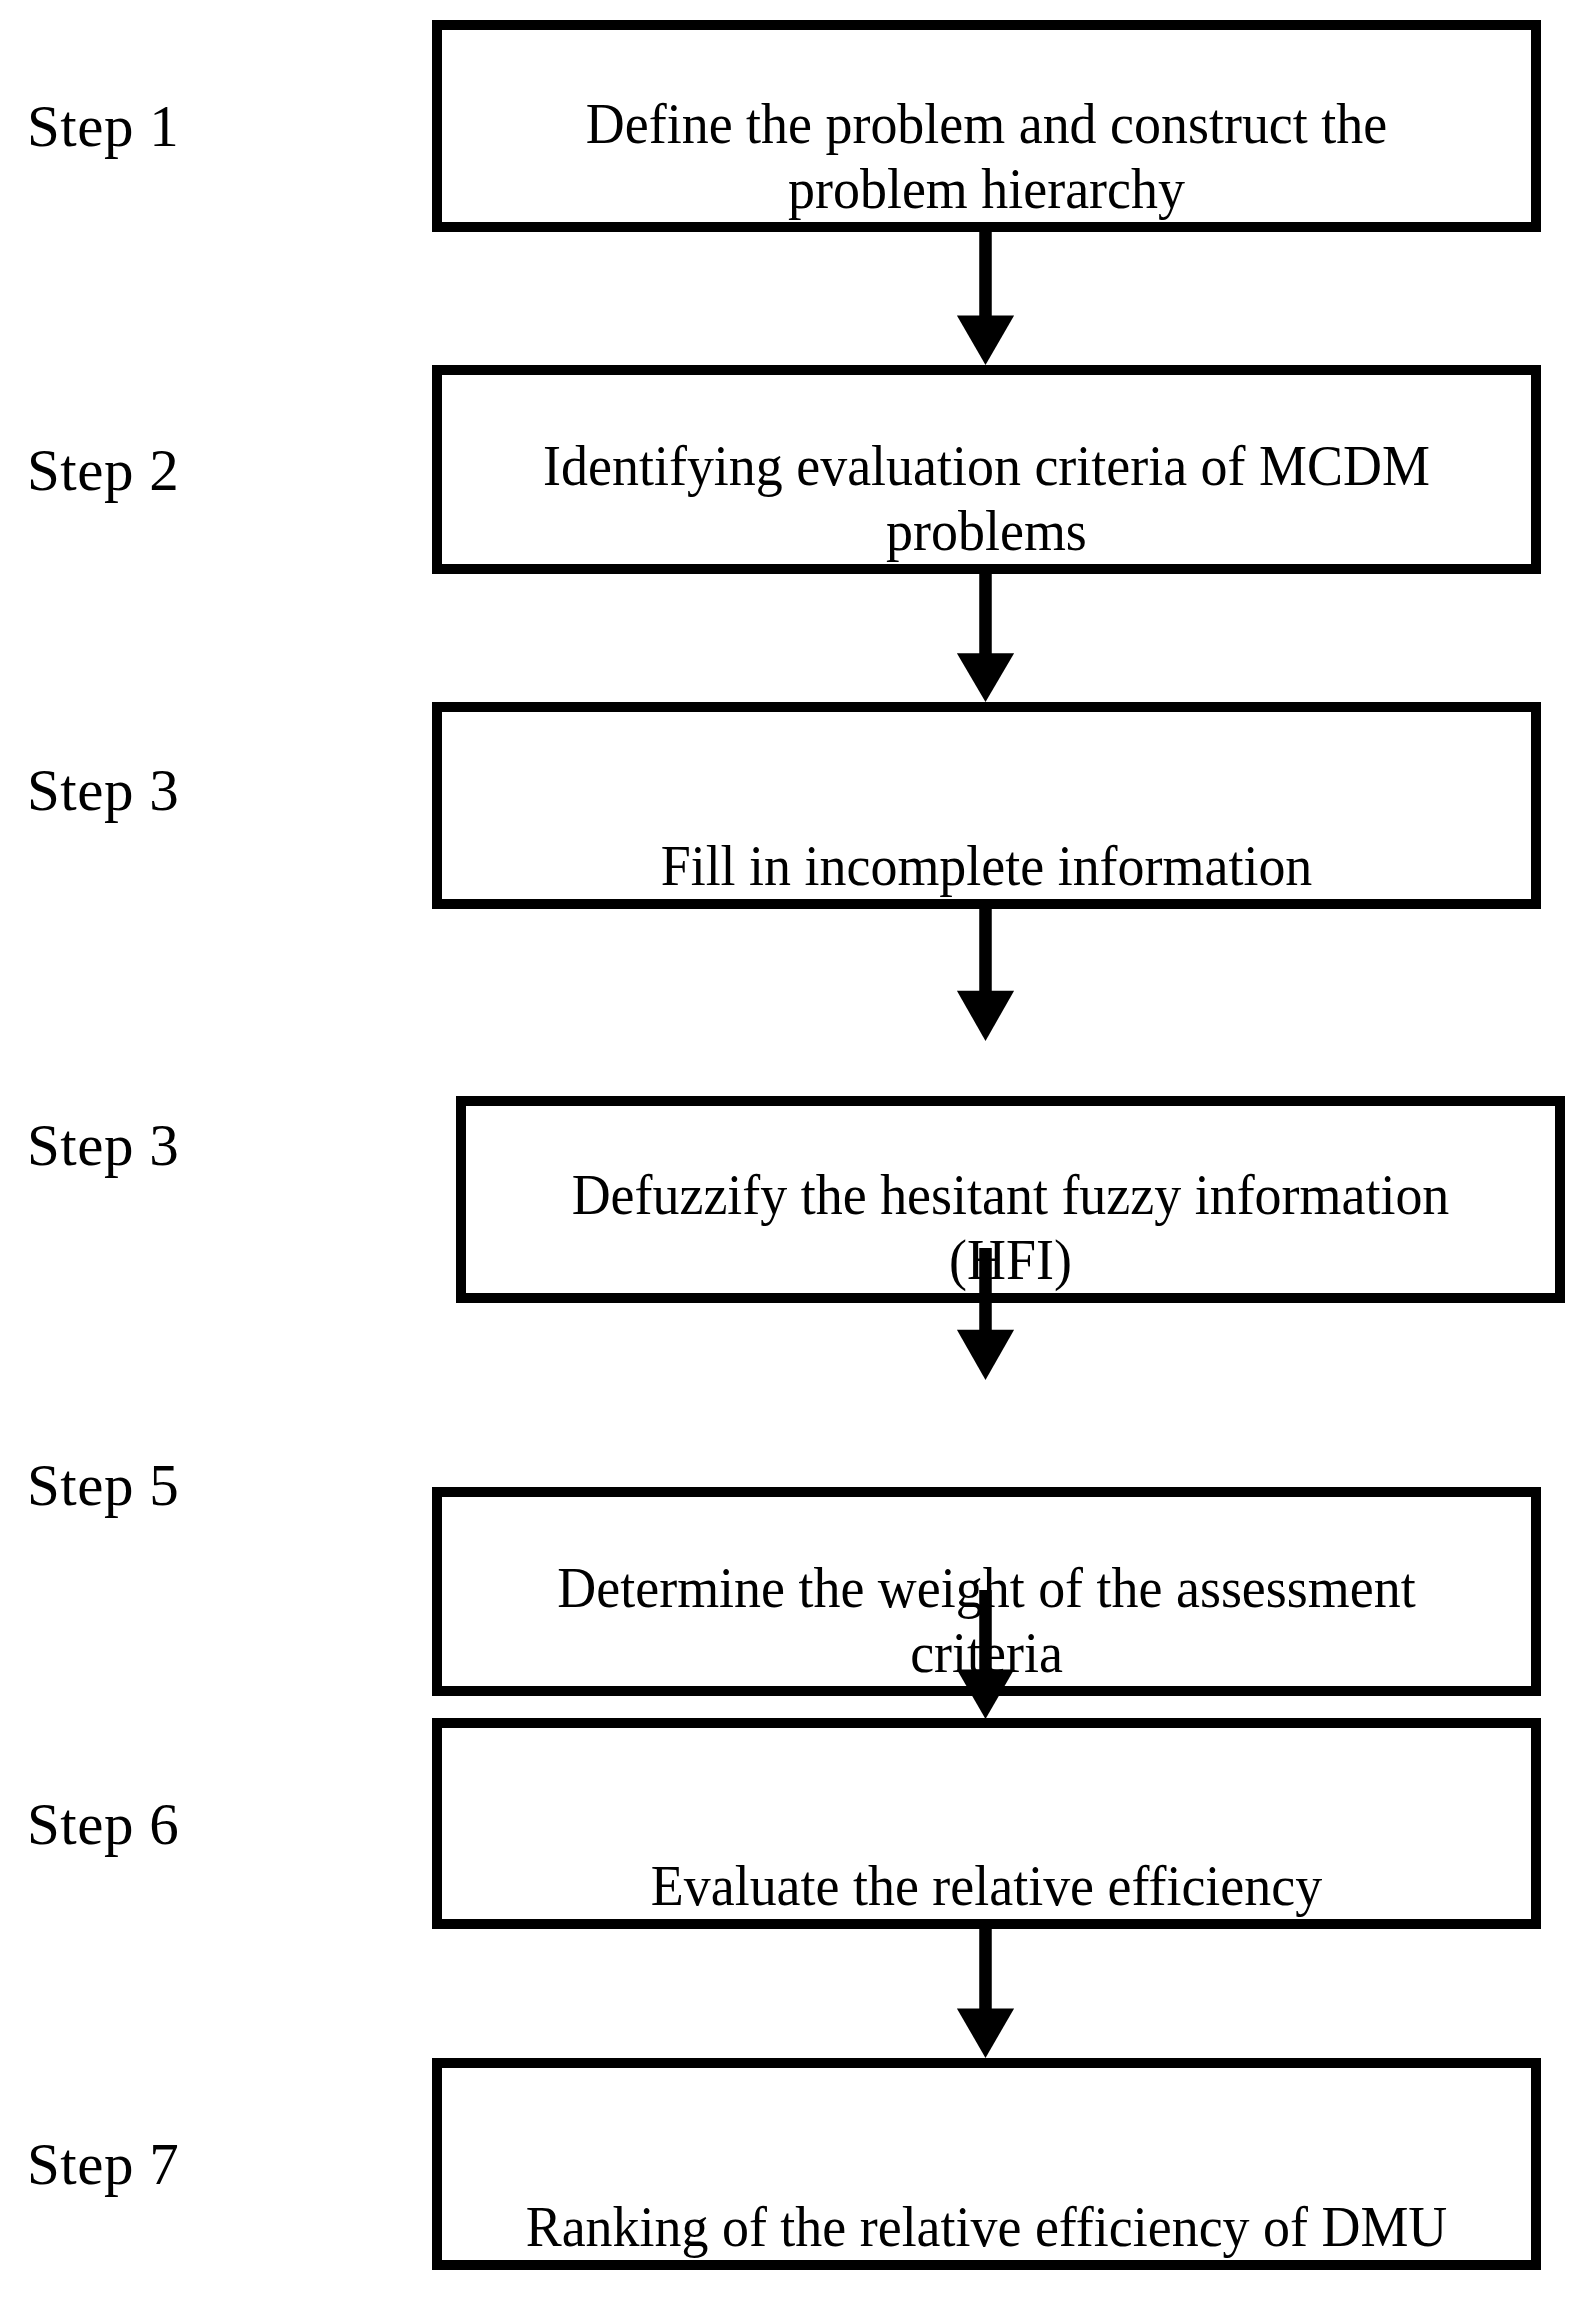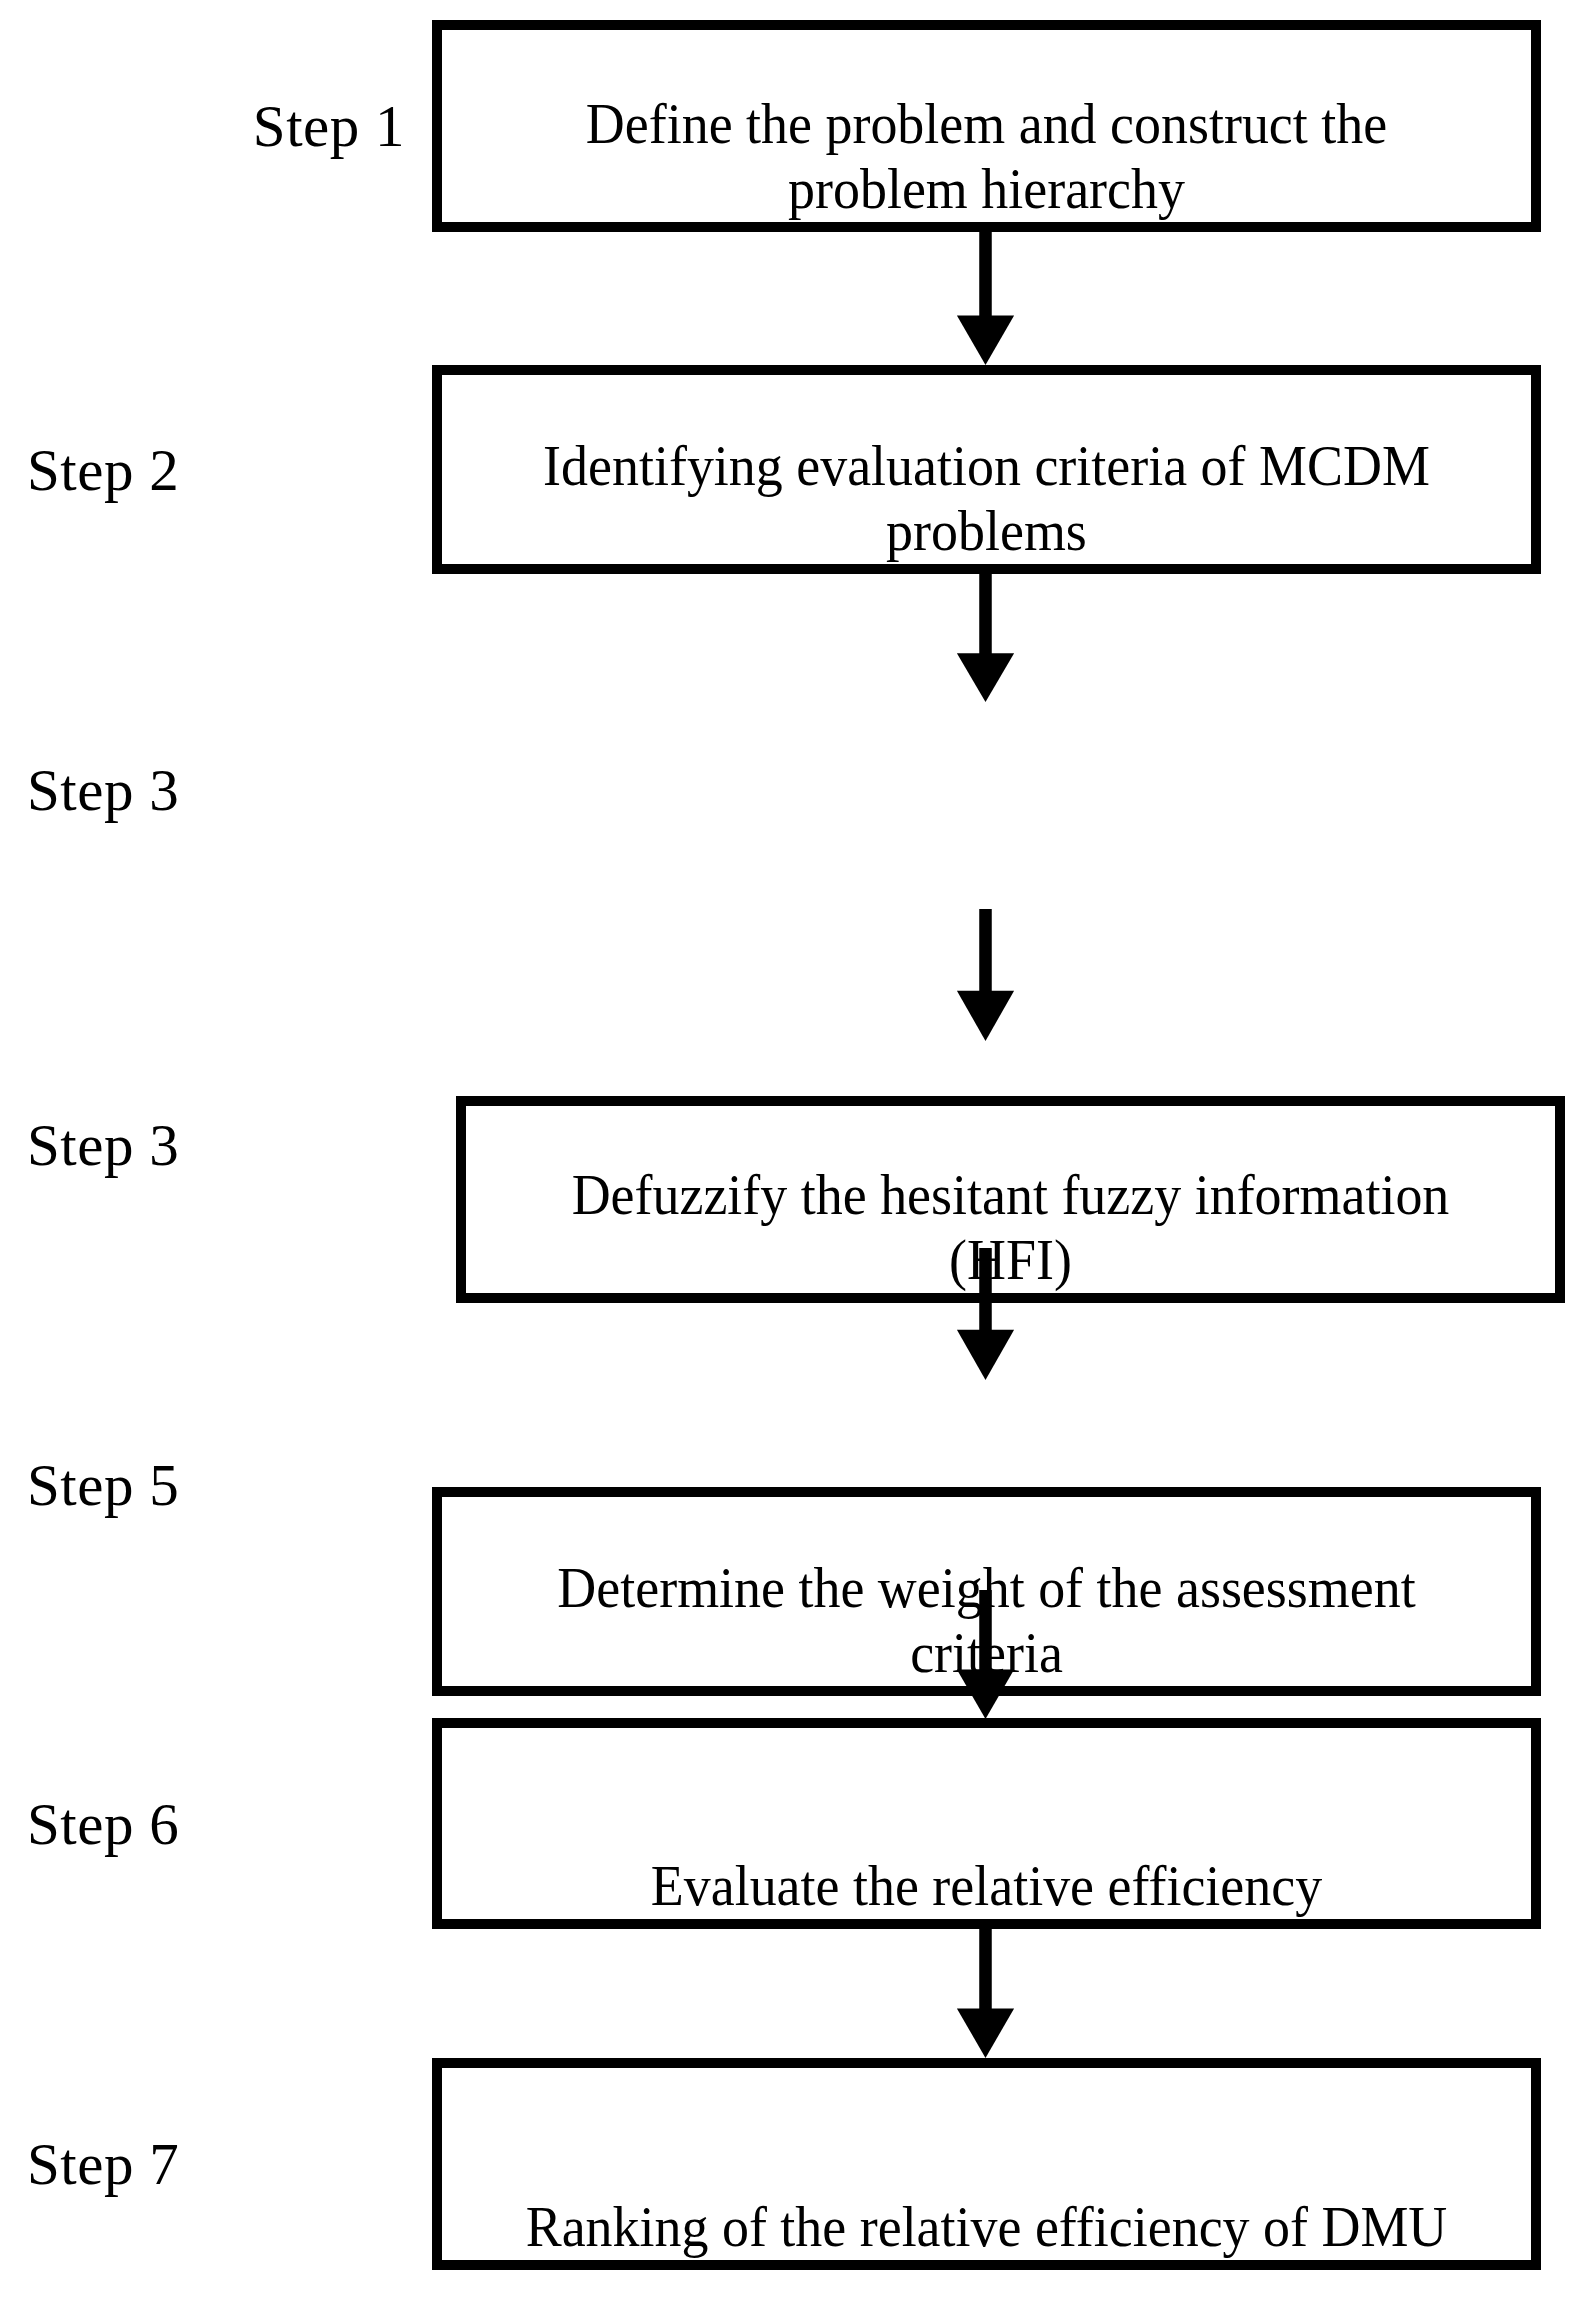--- a/index.html
+++ b/index.html
@@ -64,21 +64,21 @@
     display: block;
     width: 100%;
     height: 100%;
   }
 </style>
 </head>
 <body>
 
 <div id="canvas">
 
-  <div class="step-label" style="top:126px;text-align:right;">Step 1</div>
+  <div class="step-label" style="top:126px;">Step 1</div>
   <div class="flow-box" style="top:20px; height:212px;">
     <span class="flow-box-text">Define the problem and construct the problem hierarchy</span>
   </div>
 
   <div class="flow-arrow" style="top:232px; height:133px;">
     <svg viewBox="0 0 66 148" preserveAspectRatio="none" xmlns="http://www.w3.org/2000/svg">
       <rect x="26" y="0" width="14" height="95" fill="#000000"></rect>
       <polygon points="1,93 65,93 33,148" fill="#000000"></polygon>
     </svg>
   </div>
@@ -89,20 +89,23 @@
   </div>
 
   <div class="flow-arrow" style="top:574px; height:128px;">
     <svg viewBox="0 0 66 142" preserveAspectRatio="none" xmlns="http://www.w3.org/2000/svg">
       <rect x="26" y="0" width="14" height="90" fill="#000000"></rect>
       <polygon points="1,88 65,88 33,142" fill="#000000"></polygon>
     </svg>
   </div>
 
   <div class="step-label" style="top:790px;">Step 3</div>
+  <div class="flow-box" style="top:702px; height:207px;">
+    <span class="flow-box-text">Fill in incomplete information</span>
+  </div>
 
   <div class="flow-arrow" style="top:909px; height:132px;">
     <svg viewBox="0 0 66 147" preserveAspectRatio="none" xmlns="http://www.w3.org/2000/svg">
       <rect x="26" y="0" width="14" height="93" fill="#000000"></rect>
       <polygon points="1,91 65,91 33,147" fill="#000000"></polygon>
     </svg>
   </div>
 
   <div class="step-label" style="top:1145px;">Step 3</div>
   <div class="flow-box" style="top:1096px; height:207px;margin-left:24px;">

